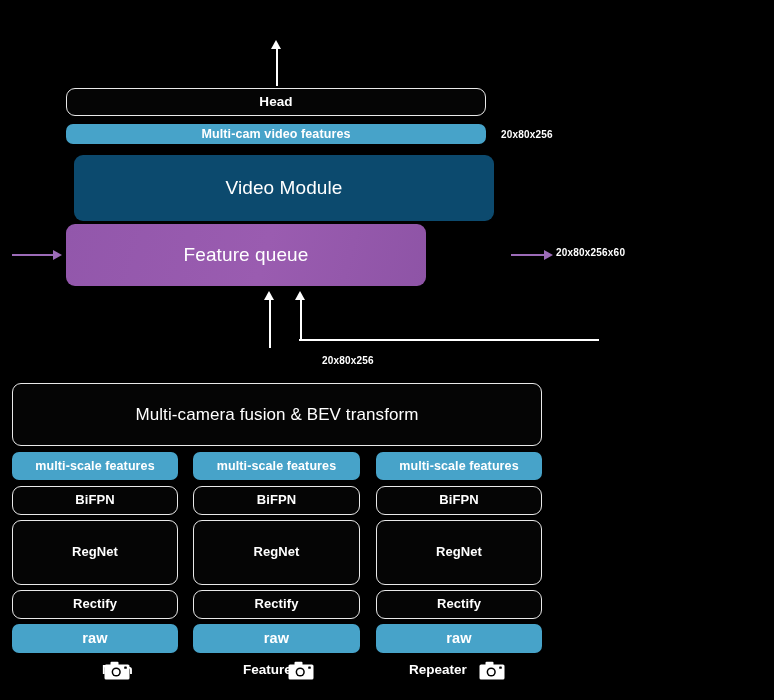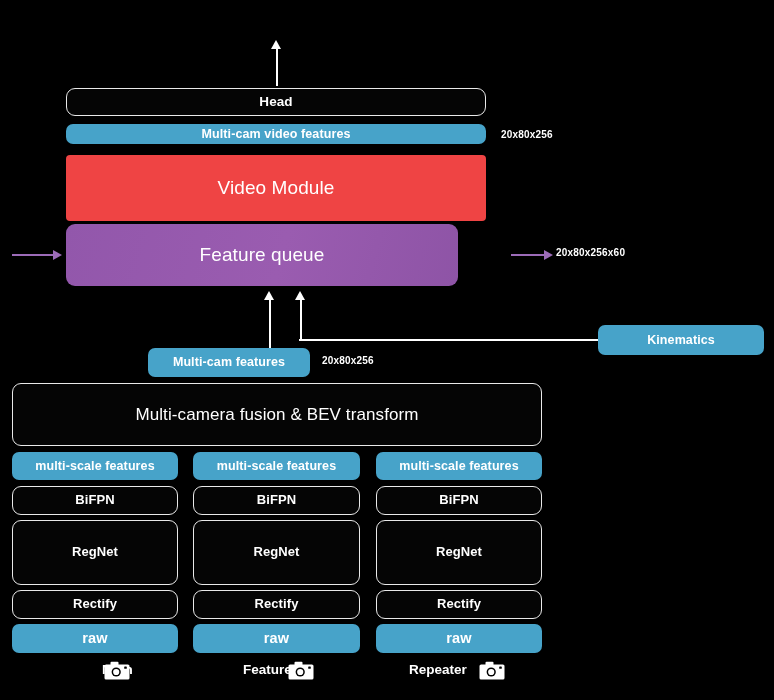--- a/index.html
+++ b/index.html
@@ -35,22 +35,23 @@
   .box-outline {
     background: #050505;
     border: 1px solid #e9e9e9;
     border-radius: 9px;
   }
   .box-blue {
     background: #47a3c9;
     border-radius: 7px;
   }
   .box-red {
-    background: #ef4444;
-    border-radius: 4px;
+    background: #0c4a6e;
+    border-radius: 9px;
+    margin-left: 8px;
   }
   .box-purple {
     background: linear-gradient(105deg, #9257ab 0%, #9a5cb0 55%, #8e54a6 100%);
     border-radius: 9px;
   }
 
   
   .label {
     position: absolute;
     color: #ffffff;
@@ -112,39 +113,37 @@
   <div class="arrow-up" style="left:271px; top:40px;"></div>
   <div class="v-line" style="left:275.5px; top:48px; height:38px;"></div>
 
   <div class="box box-outline" style="left:66px; top:88px; width:420px; height:28px; font-size:13.5px; font-weight:bold;">Head</div>
 
   <div class="box box-blue" style="left:66px; top:124px; width:420px; height:20px; font-size:12.5px; font-weight:bold;">Multi-cam video features</div>
   <div class="label dim-label" style="left:501px; top:129px;">20x80x256</div>
 
   <div class="box box-red" style="left:66px; top:155px; width:420px; height:66px; font-size:19px;">Video Module</div>
 
-  <div class="box box-purple" style="left:66px; top:224px; width:392px; height:62px; font-size:19px;">Feature queue</div>
+  <div class="box box-purple" style="left:66px; top:224px; width:360px; height:62px; font-size:19px;">Feature queue</div>
 
   <div class="pline" style="left:12px; top:254px; width:42px;"></div>
   <div class="arrow-right-p" style="left:53px; top:250px;"></div>
 
   <div class="pline" style="left:511px; top:254px; width:34px;"></div>
   <div class="arrow-right-p" style="left:544px; top:250px;"></div>
   <div class="label dim-label" style="left:556px; top:247px;">20x80x256x60</div>
 
   <div class="arrow-up" style="left:264px; top:291px;"></div>
   <div class="v-line" style="left:268.5px; top:299px; height:49px;"></div>
 
   <div class="arrow-up" style="left:295px; top:291px;"></div>
   <div class="v-line" style="left:299.5px; top:299px; height:41px;"></div>
   <div class="h-line" style="left:299px; top:339px; width:300px;"></div>
 
-  <div class="box box-blue" style="left:598px; top:325px; width:166px; height:30px; font-size:12.5px; font-weight:bold;">Kinematics</div>
 
-  <div class="box box-blue" style="left:148px; top:348px; width:162px; height:29px; font-size:12.5px; font-weight:bold;">Multi-cam features</div>
   <div class="label dim-label" style="left:322px; top:355px;">20x80x256</div>
 
   <div class="box box-outline" style="left:12px; top:383px; width:530px; height:63px; font-size:17px;">Multi-camera fusion &amp; BEV transform</div>
 
   <div class="box box-blue" style="left:12px; top:452px; width:166px; height:28px; font-size:12.5px; font-weight:bold;">multi-scale features</div>
   <div class="box box-outline" style="left:12px; top:486px; width:166px; height:29px; font-size:13px; font-weight:bold;">BiFPN</div>
   <div class="box box-outline" style="left:12px; top:520px; width:166px; height:65px; font-size:13px; font-weight:bold;">RegNet</div>
   <div class="box box-outline" style="left:12px; top:590px; width:166px; height:29px; font-size:13px; font-weight:bold;">Rectify</div>
   <div class="box box-blue" style="left:12px; top:624px; width:166px; height:29px; font-size:14.5px; font-weight:bold;">raw</div>
   <div class="label" style="left:57px; top:662px; font-size:13.5px; font-weight:bold;padding-left:45px;">Main</div>

